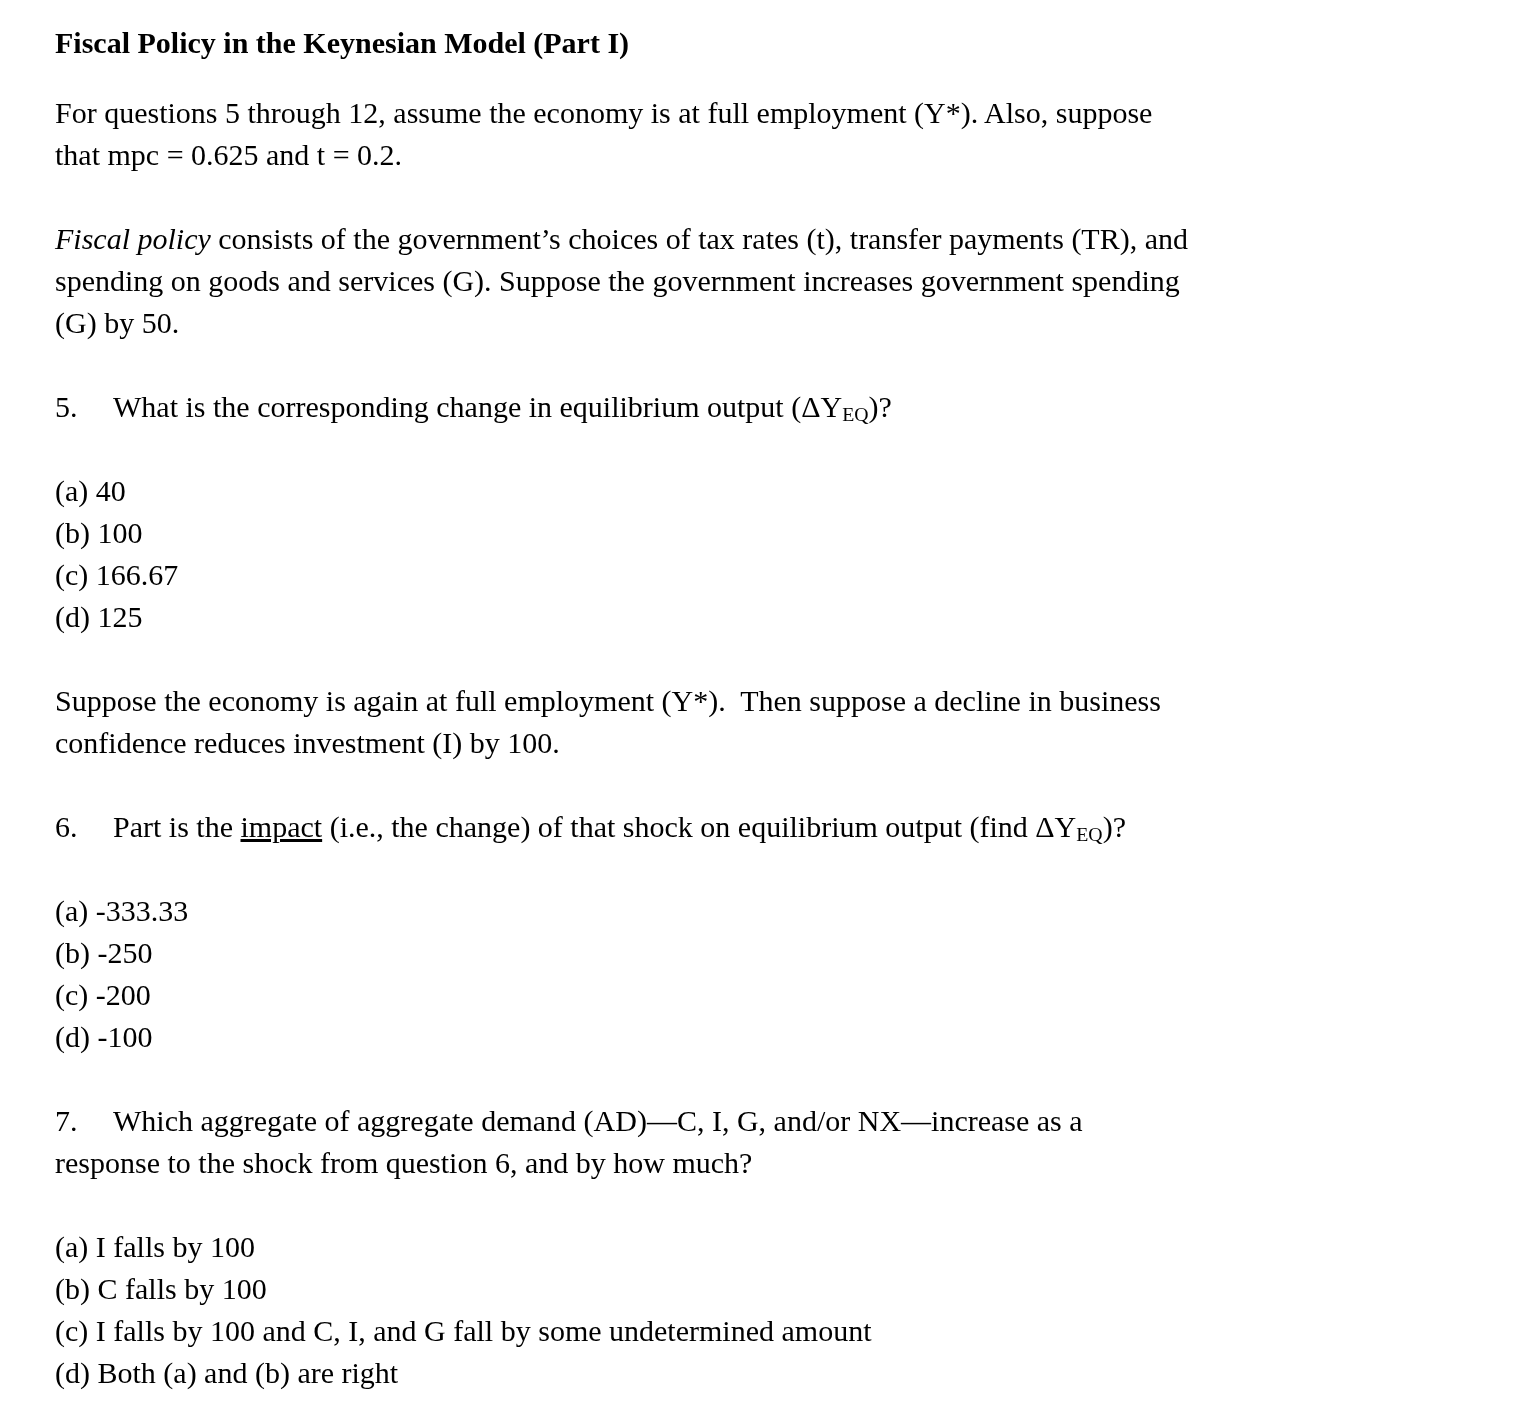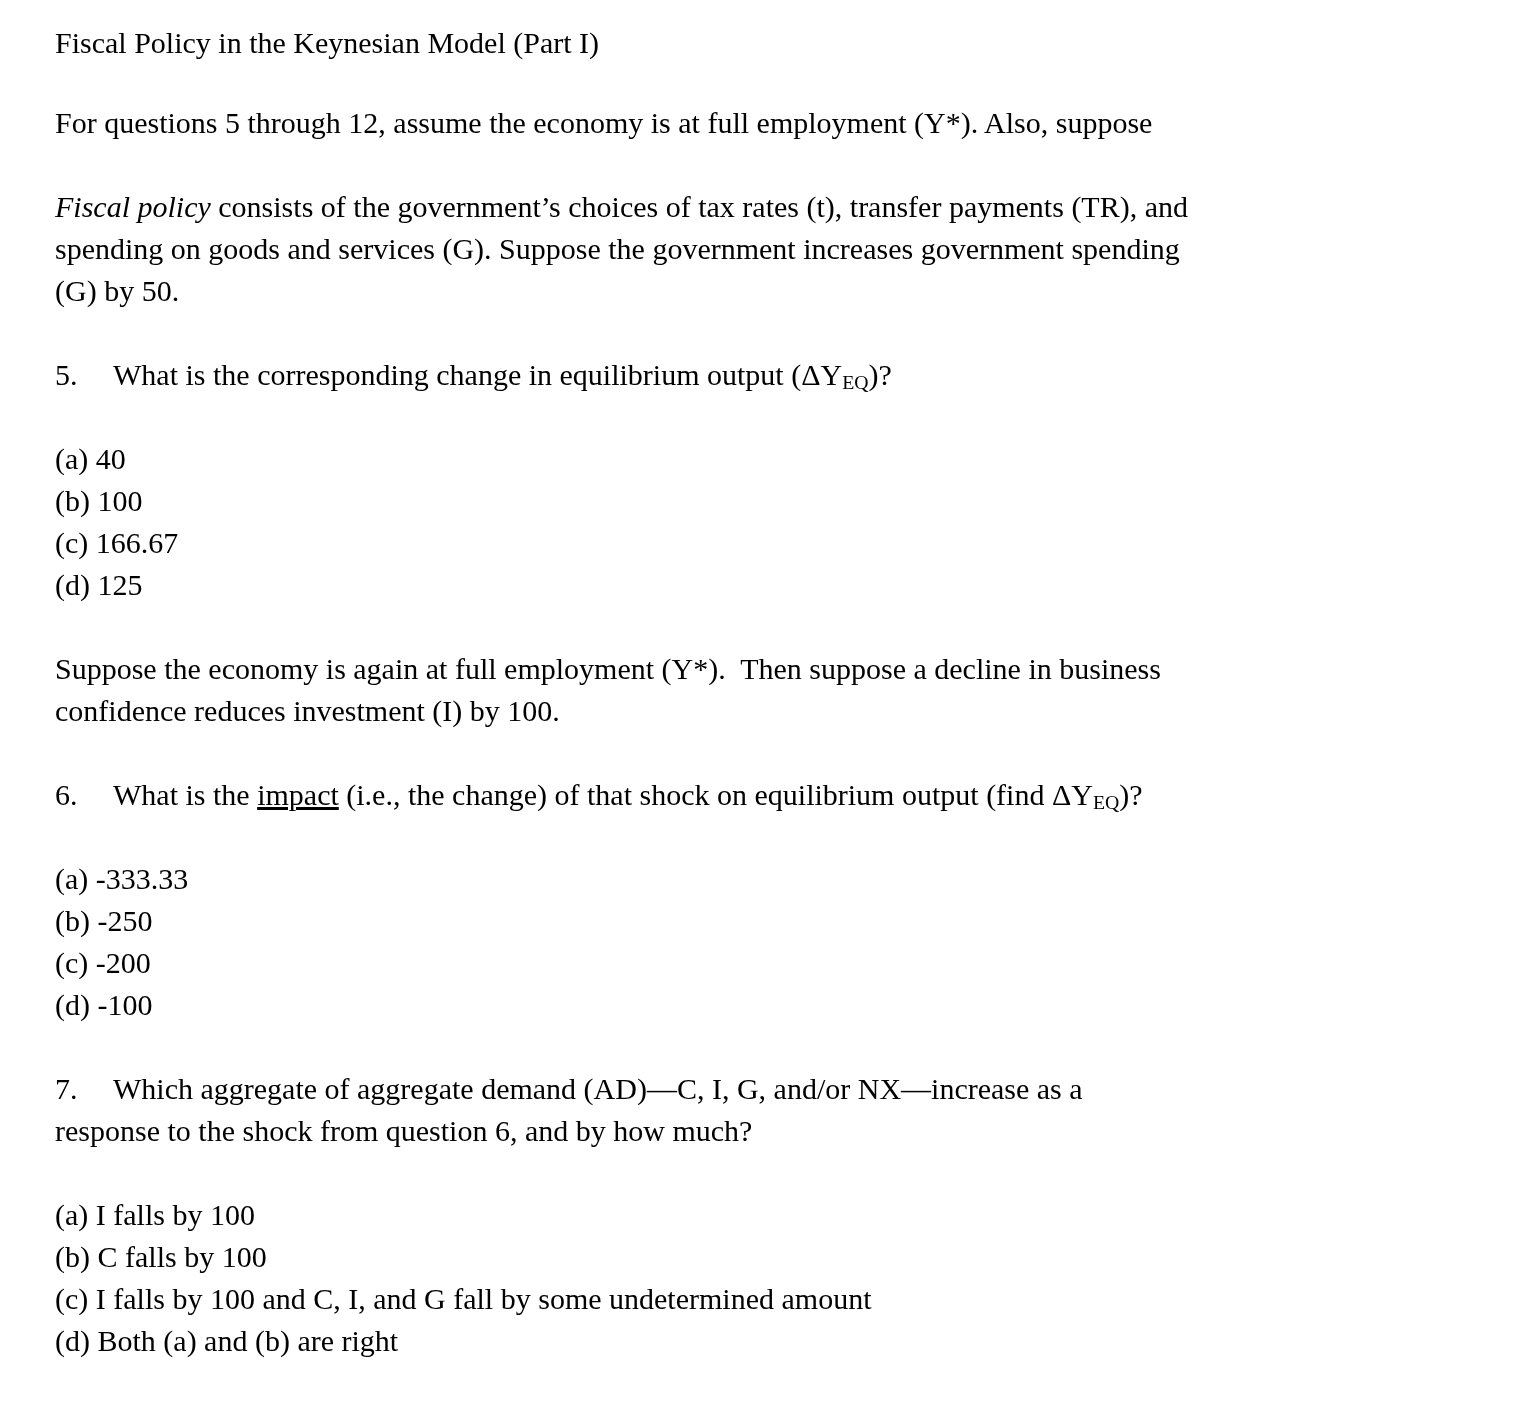--- a/index.html
+++ b/index.html
@@ -13,22 +13,22 @@
   }
   .page {
     width: 1534px;
     min-height: 1414px;
     padding: 22px 58px 40px 55px;
     font-size: 30px;
     line-height: 42px;
   }
   .title {
     font-size: 30px;
-    font-weight: normal;
-    margin-bottom: 38px;
+    font-weight: bold;
+    margin-bottom: 28px;
   }
   .block {
     margin-bottom: 42px;
   }
   .block:last-child {
     margin-bottom: 16px;
   }
   .italic { font-style: italic; }
   .underline { text-decoration: underline; }
   .qnum {
@@ -43,20 +43,21 @@
 </style>
 </head>
 <body>
 
 <div class="page">
 
   <h1 class="title">Fiscal Policy in the Keynesian Model (Part I)</h1>
 
   <div class="block">
     <div class="line">For questions 5 through 12, assume the economy is at full employment (Y*). Also, suppose</div>
+    <div class="line">that mpc = 0.625 and t = 0.2.</div>
   </div>
 
   <div class="block">
     <div class="line"><span class="italic">Fiscal policy</span><span> consists of the government’s choices of tax rates (t), transfer payments (TR), and</span></div>
     <div class="line">spending on goods and services (G). Suppose the government increases government spending</div>
     <div class="line">(G) by 50.</div>
   </div>
 
   <div class="block">
     <span class="qnum">5.</span><span>What is the corresponding change in equilibrium output (ΔY</span><sub>EQ</sub><span>)?</span>
@@ -68,21 +69,21 @@
     <div class="line">(c) 166.67</div>
     <div class="line">(d) 125</div>
   </div>
 
   <div class="block">
     <div class="line">Suppose the economy is again at full employment (Y*).&nbsp; Then suppose a decline in business</div>
     <div class="line">confidence reduces investment (I) by 100.</div>
   </div>
 
   <div class="block">
-    <span class="qnum">6.</span><span>What is the </span><span class="underline">impact</span><span> (i.e., the change) of that shock on equilibrium output (find ΔY</span><sub>EQ</sub><span>)?</span>
+    <span class="qnum">6.</span><span>Part is the </span><span class="underline">impact</span><span> (i.e., the change) of that shock on equilibrium output (find ΔY</span><sub>EQ</sub><span>)?</span>
   </div>
 
   <div class="block">
     <div class="line">(a) -333.33</div>
     <div class="line">(b) -250</div>
     <div class="line">(c) -200</div>
     <div class="line">(d) -100</div>
   </div>
 
   <div class="block">

